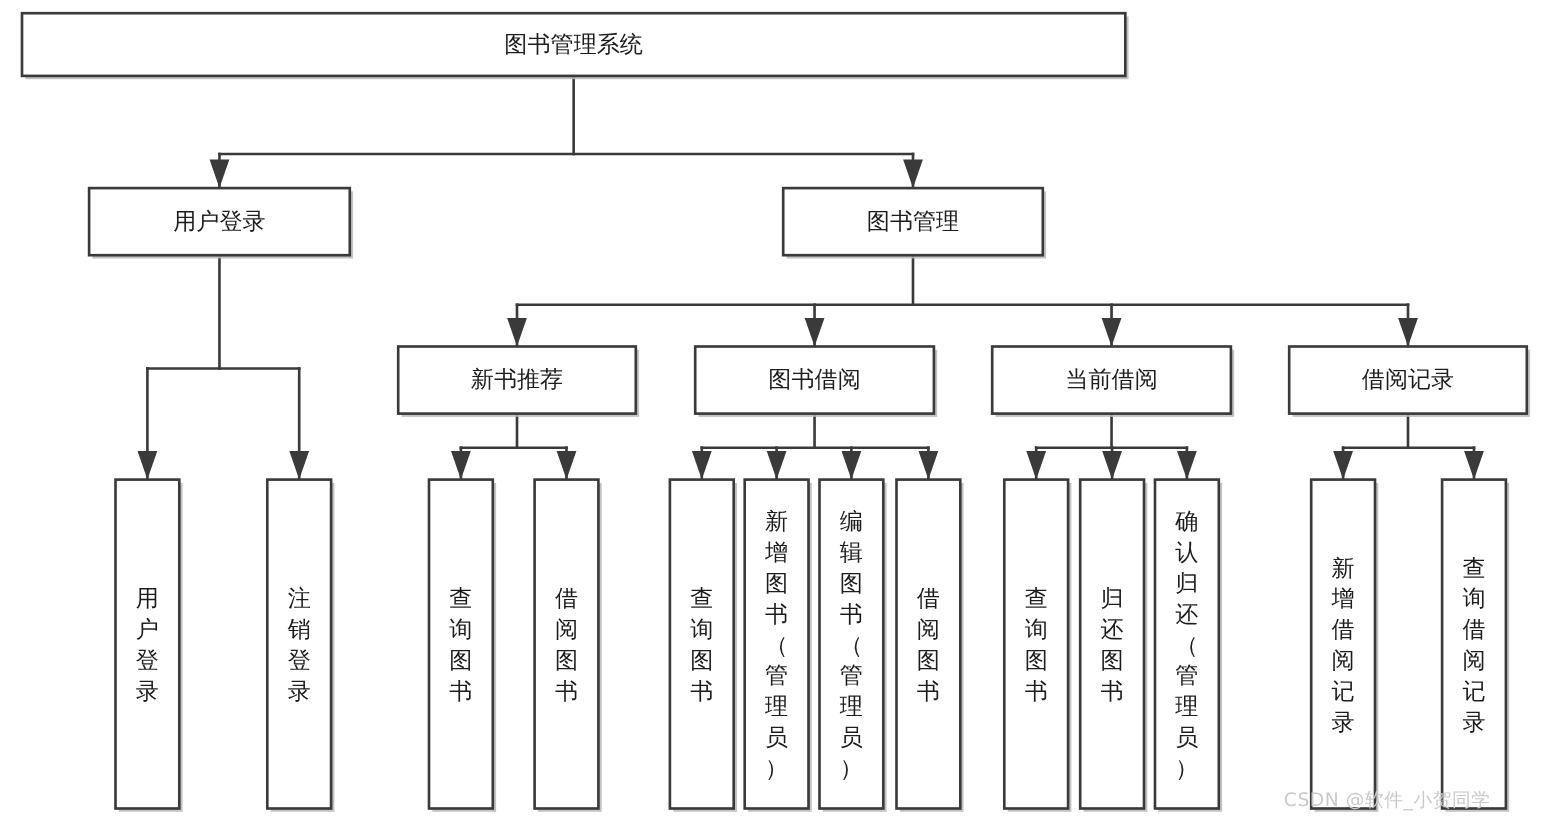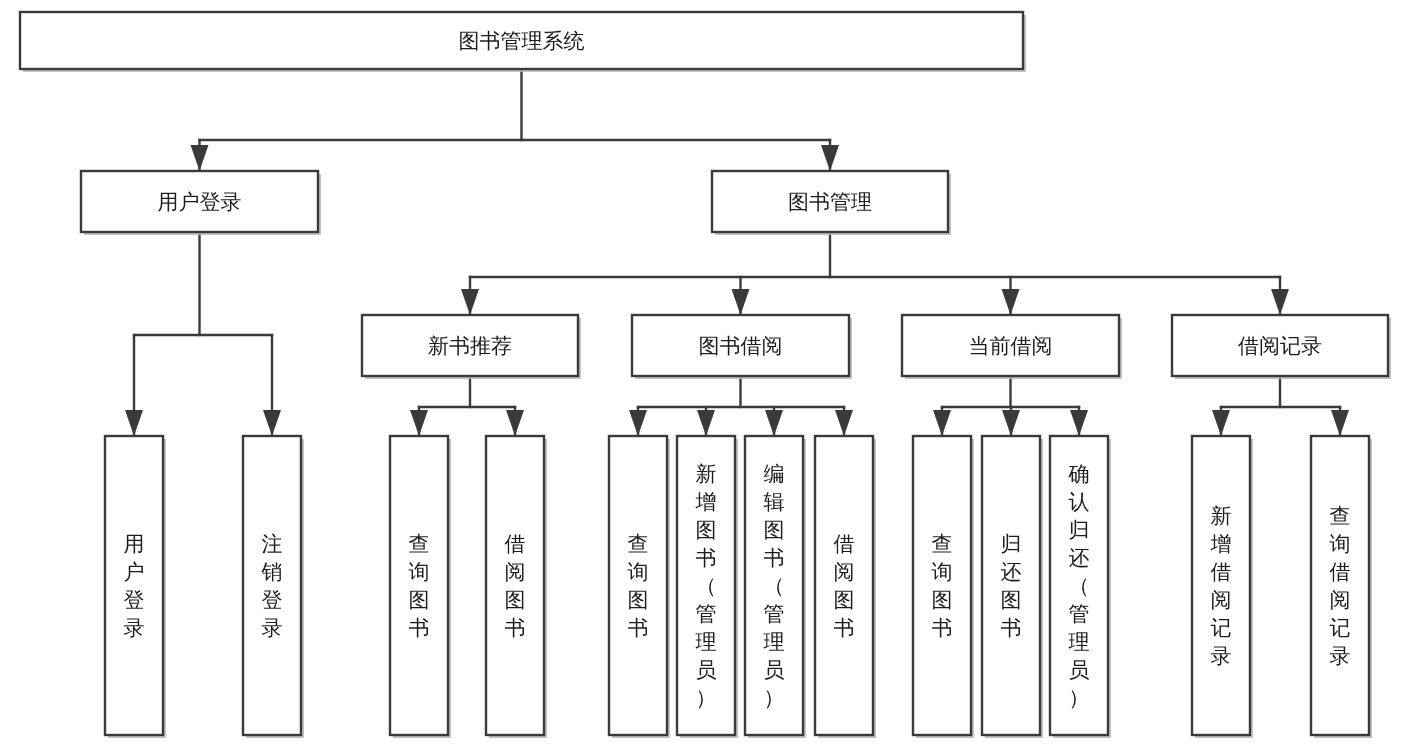--- a/index.html
+++ b/index.html
@@ -263,14 +263,15 @@
           <text x="1221" class="node-label-v"><tspan x="1221" y="523.34">新</tspan><tspan x="1221" y="551.34">增</tspan><tspan x="1221" y="579.34">借</tspan><tspan x="1221" y="607.34">阅</tspan><tspan x="1221" y="635.34">记</tspan><tspan x="1221" y="663.34">录</tspan></text>
         </g>
         <g>
           <rect x="1314" y="439" width="58" height="299" class="node-shadow"></rect>
           <rect x="1311" y="436" width="58" height="299" class="node-rect"></rect>
           <text x="1340" class="node-label-v"><tspan x="1340" y="523.34">查</tspan><tspan x="1340" y="551.34">询</tspan><tspan x="1340" y="579.34">借</tspan><tspan x="1340" y="607.34">阅</tspan><tspan x="1340" y="635.34">记</tspan><tspan x="1340" y="663.34">录</tspan></text>
         </g>
       </g>
   </svg>
 
+  <div class="watermark">CSDN @软件_小贺同学</div>
 
 </div>
 
 </body></html>

